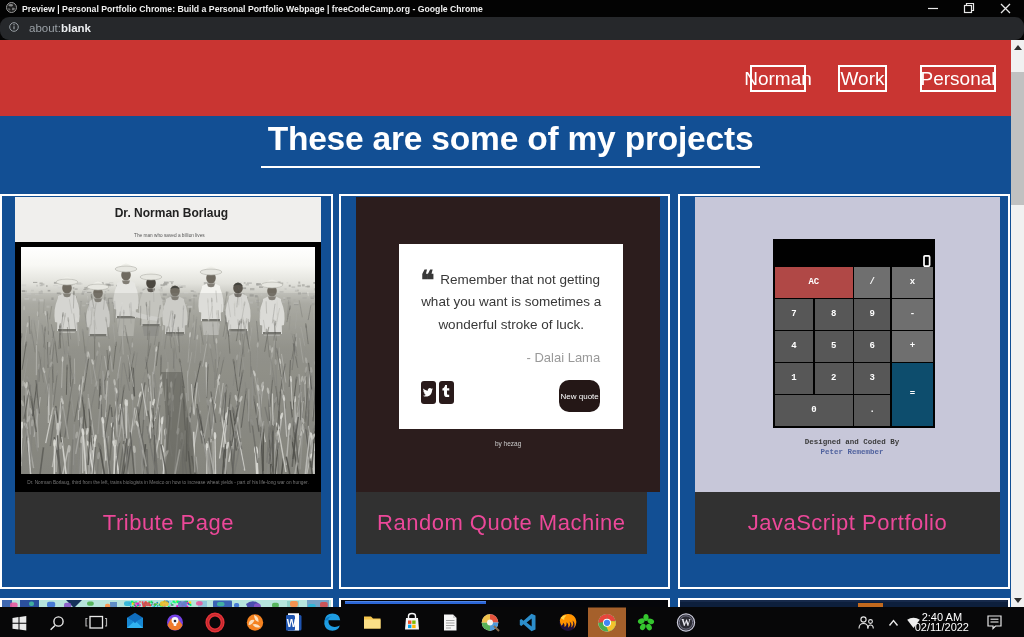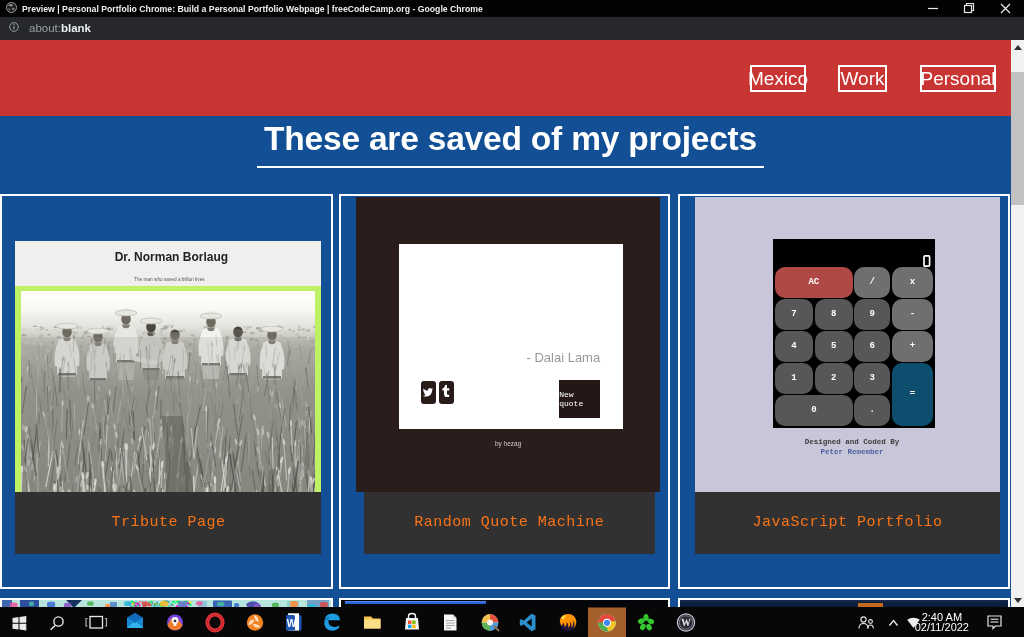--- a/index.html
+++ b/index.html
@@ -4,67 +4,67 @@
 <style>
   * { margin:0; padding:0; box-sizing:border-box; }
   html,body { width:1024px; height:637px; overflow:hidden; background:#000; }
   body { font-family:"Liberation Sans", sans-serif; }
   #stage { position:absolute; top:0; left:0; width:1024px; height:637px; overflow:hidden; background:#050505; }
   .abs { position:absolute; }
 
   
   #titlebar { left:0; top:0; width:1024px; height:17px; background:#030303; }
   #titletext { left:22px; top:3.5px; font-size:8.7px; font-weight:700; color:#f0f0f0; letter-spacing:0px; }
-  #addressbar { left:0; top:17px; width:1024px; height:23px; background:#26282b; }
+  #addressbar { left:0; top:17px; width:1024px; height:23px; background:#26282b;border-radius:9px; }
   #urltext { left:29px; top:5px; font-size:11.5px; color:#9aa0a6; }
   #urltext b { color:#eceef0; font-weight:700; }
 
   
   #page { left:0; top:40px; width:1011px; height:567px; background:#124f94; overflow:hidden; }
   #redhead { left:0; top:0; width:1011px; height:76px; background:#c93532; }
   .navbox { top:25px; height:27px; border:2px solid #fff; color:#fff; font-size:19px; display:flex; align-items:center; justify-content:center; }
   #nav-about { left:750px; width:56px; }
   #nav-work  { left:838px; width:49px; }
   #nav-contact { left:920px; width:76px; }
   #h1wrap { left:5px; top:80px; width:1011px; text-align:center; }
   #h1wrap h1 { display:inline-block; color:#fff; font-size:33.5px; font-weight:700; letter-spacing:-0.2px; padding:0 7px 8px 7px; border-bottom:2px solid #fff; }
 
   
   .card { top:153.8px; height:395.7px; border:2.8px solid #fff; }
   #card1 { left:0px;     width:332.5px; }
   #card2 { left:338.7px; width:331.6px; }
   #card3 { left:677.5px; width:332.5px; }
   .cimg { position:absolute; top:0.8px; width:306px; height:295.4px; overflow:hidden; }
   #card1 .cimg { left:13.4px; } #card2 .cimg { left:15.1px; width:304.7px; } #card3 .cimg { left:15.6px; width:304.8px; }
-  .ctitle { position:absolute; top:296.1px; width:306px; height:62px; background:#313131; color:#f97316; font-size:15px; display:flex; align-items:center; justify-content:center; letter-spacing:0.5px;font-family:Liberation Mono, monospace; }
-  #card1 .ctitle { left:13.4px; } #card2 .ctitle { left:15.1px; width:291px;margin-left:8px; } #card3 .ctitle { left:15.6px; width:304.8px; }
+  .ctitle { position:absolute; top:296.1px; width:306px; height:62px; background:#313131; color:#ec4899; font-size:22px; display:flex; align-items:center; justify-content:center; letter-spacing:0.5px; }
+  #card1 .ctitle { left:13.4px; } #card2 .ctitle { left:15.1px; width:291px; } #card3 .ctitle { left:15.6px; width:304.8px; }
 
   
-  #trib { background:#bef264;margin-top:44px; }
+  #trib { background:#000000; }
   #trib .thead { position:absolute; left:0; top:0; width:100%; height:45.6px; background:#f0efed; text-align:center; }
   #trib .thead h2 { font-size:12px; color:#222; margin-top:9.5px; font-weight:700; padding-left:6px; }
   #trib .thead p { font-size:10.5px; color:#555; margin-top:9px; transform:scale(0.45); padding-left:6px; }
   #trib .photo { position:absolute; left:5.7px; top:50.6px; width:294px; height:227px; }
   #trib .cap { position:absolute; left:-50%; top:280px; width:200%; text-align:center; font-size:9.5px; color:#777; transform:scale(0.5); white-space:nowrap; }
 
   
   #quote { background:#2c1d1d; }
   #qbox { position:absolute; left:43.4px; top:47.4px; width:224px; height:184.8px; background:#fff; }
   #qtext { position:absolute; left:11px; top:25px; width:202px; font-size:13.5px; color:#383838; text-align:center; line-height:22.5px; }
   #qmark { font-weight:700; font-size:26px; line-height:10px; position:relative; top:5px; left:-2px; }
   #qauth { position:absolute; right:23px; top:106px; font-size:13px; color:#999; }
   .qbtn { position:absolute; top:137px; width:15px; height:23px; background:#2a1b1b; border-radius:3px; }
-  #qnew { position:absolute; left:160px; top:136.4px; width:41px; height:38px; background:#241716; border-radius:0; color:#fff; font-size:8px; display:flex; align-items:center; justify-content:center;font-family:Liberation Mono, monospace; }
+  #qnew { position:absolute; left:160px; top:136.4px; width:41px; height:32px; background:#241716; border-radius:10px; color:#fff; font-size:8px; display:flex; align-items:center; justify-content:center; }
   #qby { position:absolute; left:0; top:243.6px; width:100%; text-align:center; font-size:6.5px; color:#ccc; }
 
   
   #calc { background:#c7c7d9; }
   #calcbody { position:absolute; left:77.8px; top:42px; width:162px; height:189px; background:#010101; }
   
-  .cbtn { position:absolute; color:#fff; font-family:"Liberation Mono", monospace; font-size:9px; font-weight:700; display:flex; align-items:center; justify-content:center;border-radius:10px; }
+  .cbtn { position:absolute; color:#fff; font-family:"Liberation Mono", monospace; font-size:9px; font-weight:700; display:flex; align-items:center; justify-content:center; }
   .bdig { background:#575757; } .bop { background:#6f6f6f; }
   #calcsig { position:absolute; left:4.5px; top:241.6px; width:100%; text-align:center; font-family:"Liberation Mono", monospace; font-size:7.5px; color:#3a3a3a; font-weight:700; line-height:9.5px; }
   #calcsig span { color:#50629e; }
 
   
   .card2row { top:558.3px; height:60px; border:2.8px solid #fff; overflow:hidden; }
 
   
   #sbar { left:1011px; top:40px; width:13px; height:567px; background:#f1f1f1; }
   #sthumb { left:1011px; top:72px; width:13px; height:133px; background:#c1c1c1; }
@@ -96,24 +96,24 @@
     <svg class="abs" style="left:9px;top:5px" width="10" height="10" viewBox="0 0 10 10">
       <circle cx="5" cy="5" r="4.3" fill="none" stroke="#9aa0a6" stroke-width="1"></circle>
       <line x1="5" y1="4.2" x2="5" y2="7.2" stroke="#9aa0a6" stroke-width="1.2"></line>
       <circle cx="5" cy="2.8" r="0.7" fill="#9aa0a6"></circle>
     </svg>
     <div class="abs" id="urltext">about:<b>blank</b></div>
   </div>
 
   <div class="abs" id="page">
     <div class="abs" id="redhead"></div>
-    <div class="abs navbox" id="nav-about">Mexico</div>
+    <div class="abs navbox" id="nav-about">Norman</div>
     <div class="abs navbox" id="nav-work">Work</div>
     <div class="abs navbox" id="nav-contact">Personal</div>
-    <div class="abs" id="h1wrap"><h1>These are saved of my projects</h1></div>
+    <div class="abs" id="h1wrap"><h1>These are some of my projects</h1></div>
 
     <div class="abs card" id="card1">
       <div class="cimg" id="trib">
         <div class="thead">
             <h2>Dr. Norman Borlaug</h2>
             <p>The man who saved a billion lives</p>
           </div>
         <div class="photo" id="photo1"><svg width="294" height="227" viewBox="0 0 294 227">
               <defs>
 <linearGradient id="skyg" x1="0" y1="0" x2="0" y2="1">
@@ -1415,20 +1415,21 @@
               <rect x="0" y="46" width="294" height="181" fill="#8e8e88" opacity="0.2"></rect>
             </svg></div>
         <div class="cap">Dr. Norman Borlaug, third from the left, trains biologists in Mexico on how to increase wheat yields - part of his life-long war on hunger.</div>
       </div>
       <div class="ctitle">Tribute Page</div>
     </div>
 
     <div class="abs card" id="card2">
       <div class="cimg" id="quote">
         <div id="qbox">
+          <div id="qtext"><span id="qmark">❝</span> Remember that not getting what you want is sometimes a wonderful stroke of luck.</div>
           <div id="qauth">- Dalai Lama</div>
           <div class="qbtn" style="left:21.4px;">
             <svg width="15" height="23" viewBox="0 0 15 23">
                 <path d="M12 8.2c-.4.2-.8.3-1.2.3.4-.3.8-.7.9-1.2-.4.2-.8.4-1.3.5-.4-.4-.9-.7-1.5-.7-1.2 0-2.1 1-2.1 2.1 0 .2 0 .3.1.5-1.8-.1-3.3-.9-4.4-2.2-.2.3-.3.7-.3 1.1 0 .7.4 1.4 1 1.8-.3 0-.7-.1-.9-.3 0 1 .7 1.9 1.7 2.1-.2 0-.4.1-.6.1-.1 0-.3 0-.4 0 .3.9 1 1.5 2 1.5-.7.6-1.6.9-2.6.9-.2 0-.3 0-.5 0 .9.6 2 .9 3.2.9 3.8 0 5.9-3.2 5.9-5.9v-.3c.4-.3.8-.7 1-1.1z" fill="#fff"></path>
               </svg>
           </div>
           <div class="qbtn" style="left:39.6px;">
             <svg width="15" height="23" viewBox="0 0 15 23">
                 <path d="M8.6 18.5c-1.9 0-3.3-1-3.3-3.3v-3.7H3.6V9.4c1.9-.5 2.7-2.1 2.8-3.6h2v3.3h2.4v2.4H8.4v3.2c0 1 .5 1.3 1.2 1.3h1.1v2.5z" fill="#fff" transform="translate(0,-1.5) scale(0.95)"></path>
               </svg>

